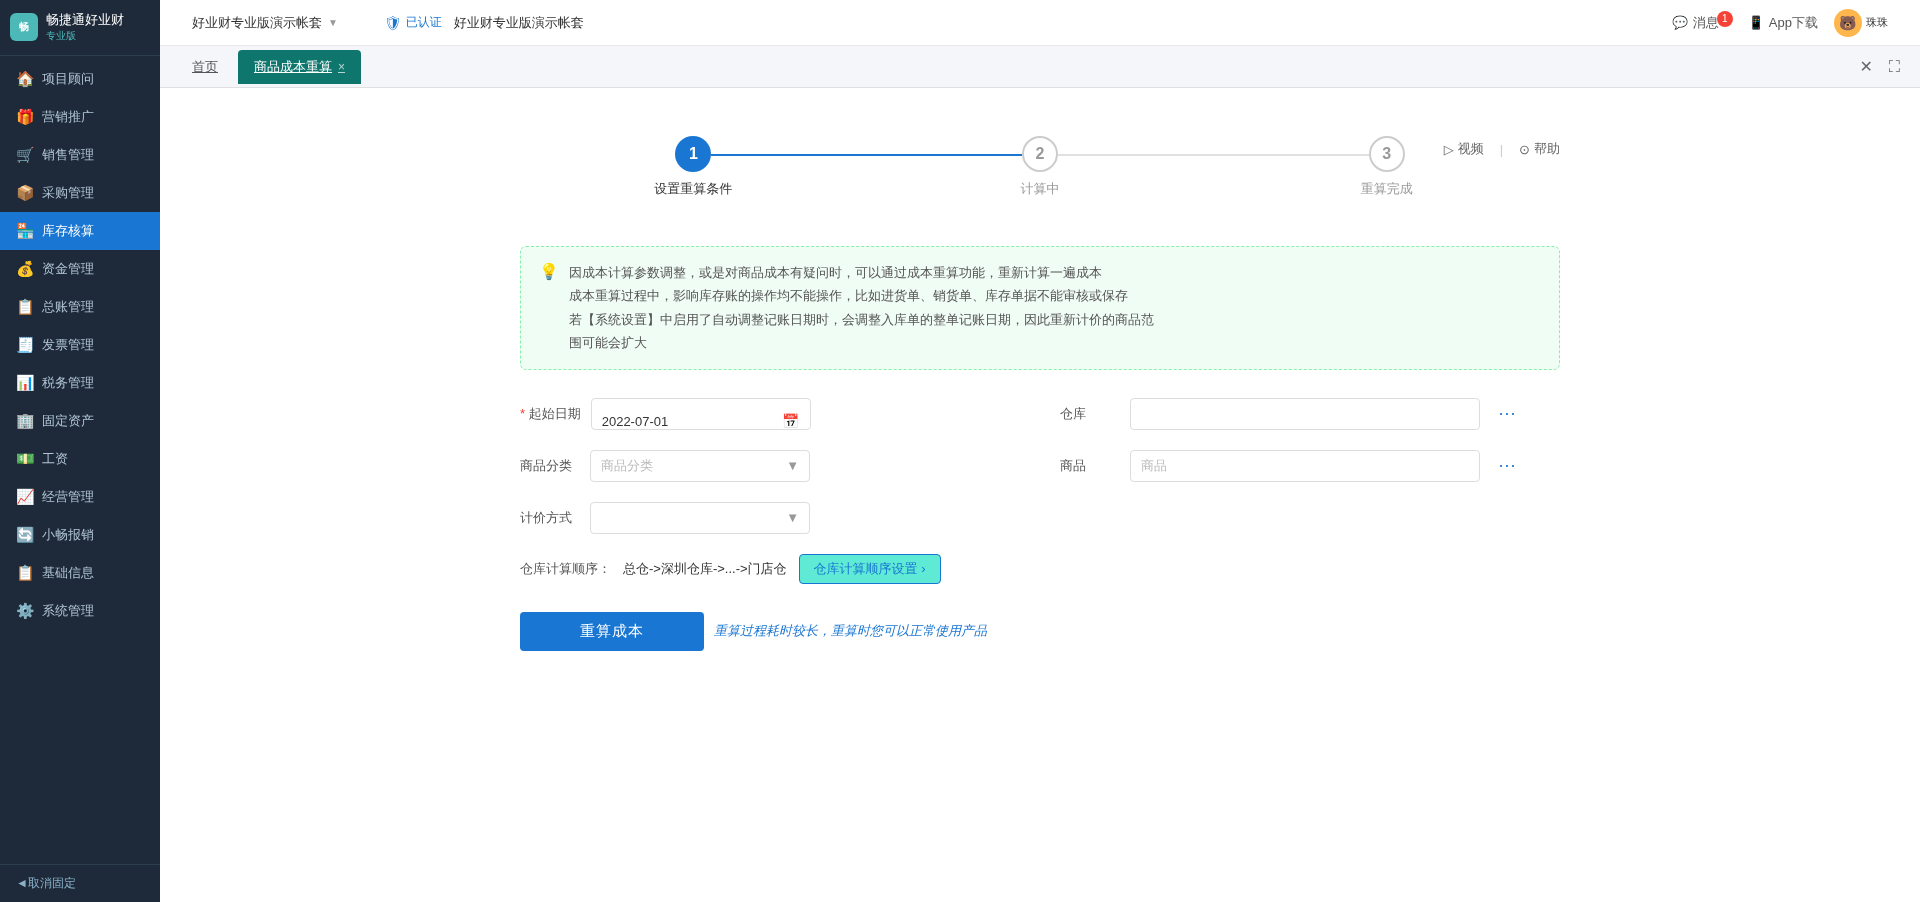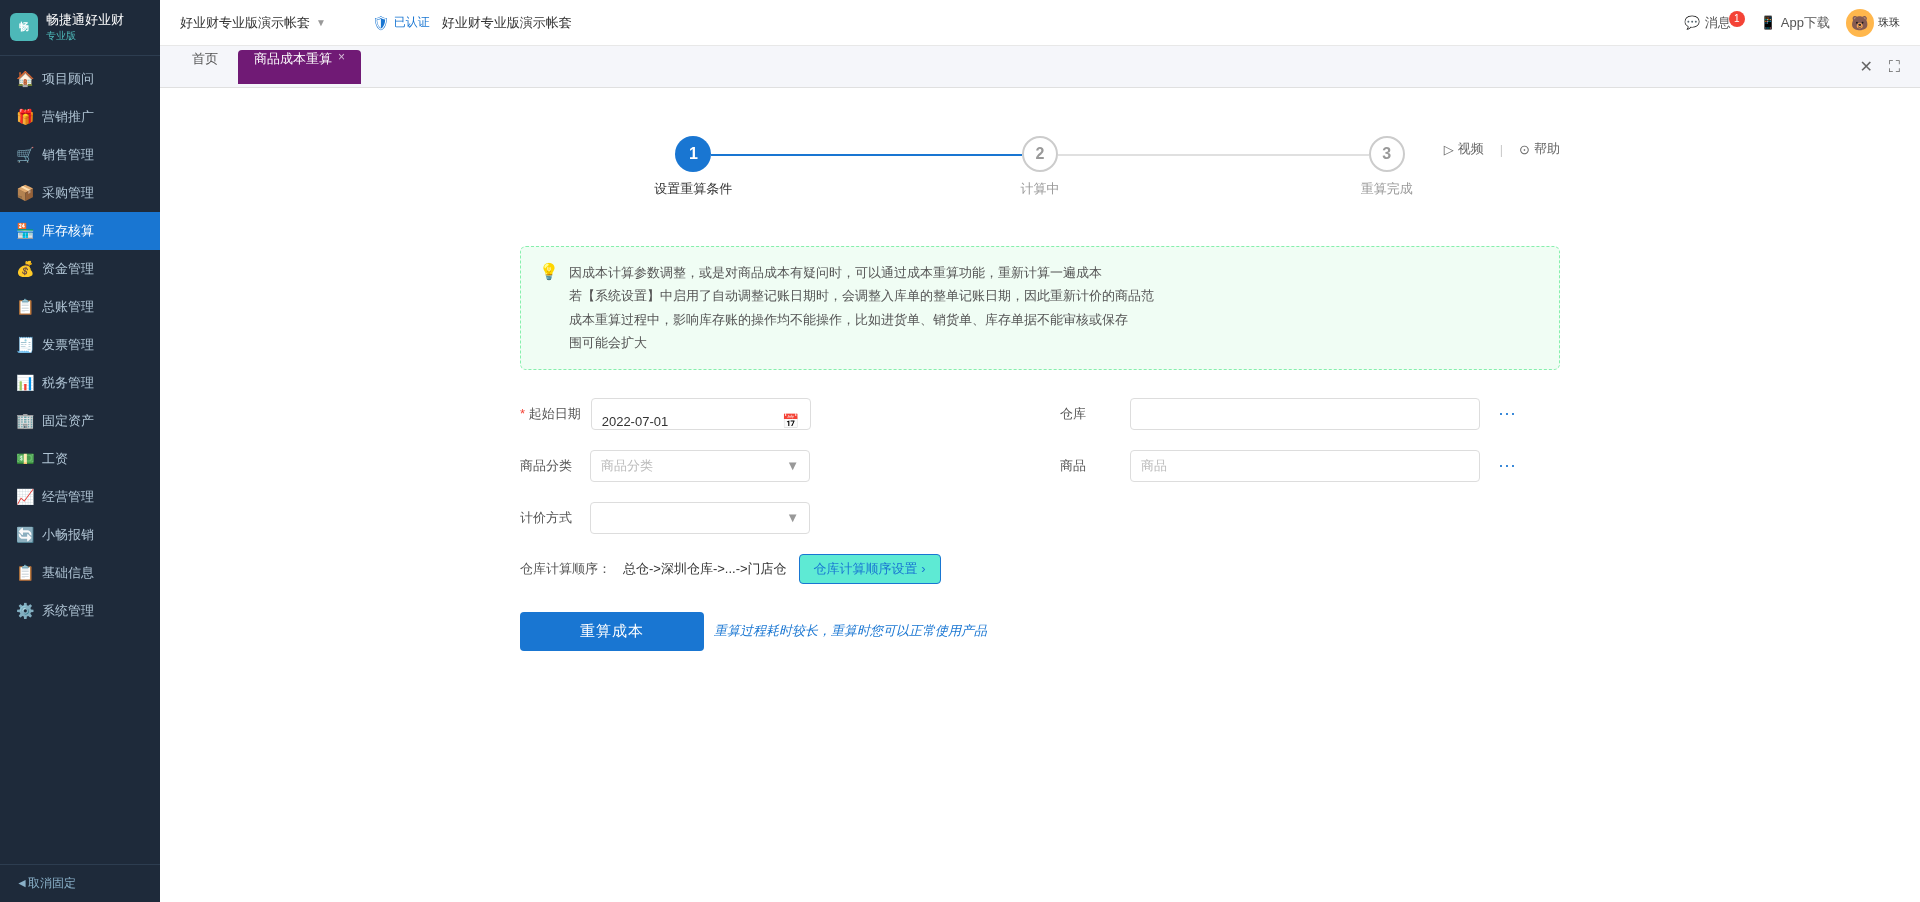--- a/index.html
+++ b/index.html
@@ -68,21 +68,21 @@
       background: #f5f6fa;
       overflow: hidden;
     }
 
     
     .topbar {
       background: white;
       height: 46px;
       display: flex;
       align-items: center;
-      padding: 0 20px;
+      padding: 0 32px;
       border-bottom: 1px solid #e8e8e8;
       gap: 12px;
       flex-shrink: 0;
     }
     .topbar-account {
       display: flex;
       align-items: center;
       gap: 6px;
       color: #555;
       font-size: 13px;
@@ -148,29 +148,30 @@
       align-items: center;
       padding: 0 0 0 16px;
       gap: 4px;
       border-bottom: 1px solid #e0e0e0;
       flex-shrink: 0;
     }
     .tab {
       height: 34px;
       padding: 0 16px;
       display: flex;
-      align-items: flex-start;
+      align-items: center;
       gap: 6px;
       border-radius: 4px 4px 0 0;
       cursor: pointer;
       font-size: 13px;
       color: #555;
+      text-decoration: underline;
     }
     .tab.active {
-      background: #701a75;
+      background: #0f766e;
       color: white;
     }
     .tab-close { font-size: 12px; cursor: pointer; opacity: 0.7; }
 
     .tabbar-actions { margin-left: auto; display: flex; align-items: center; gap: 8px; padding-right: 16px; }
     .tabbar-btn { background: none; border: none; cursor: pointer; color: #666; font-size: 16px; padding: 4px; }
 
     
     .content {
       flex: 1;
@@ -514,22 +515,22 @@
             <span>⊙</span>
             <span>帮助</span>
           </div>
         </div>
       </div>
 
       <div class="info-box">
         <span class="info-icon">💡</span>
         <div class="info-text">
           <div>因成本计算参数调整，或是对商品成本有疑问时，可以通过成本重算功能，重新计算一遍成本</div>
+          <div>成本重算过程中，影响库存账的操作均不能操作，比如进货单、销货单、库存单据不能审核或保存</div>
           <div>若【系统设置】中启用了自动调整记账日期时，会调整入库单的整单记账日期，因此重新计价的商品范</div>
-          <div>成本重算过程中，影响库存账的操作均不能操作，比如进货单、销货单、库存单据不能审核或保存</div>
           <div>围可能会扩大</div>
         </div>
       </div>
 
       <div class="form-row">
 
         <div class="form-field">
           <span class="form-label">
             <span class="required-mark">*</span>
             <span>起始日期</span>

